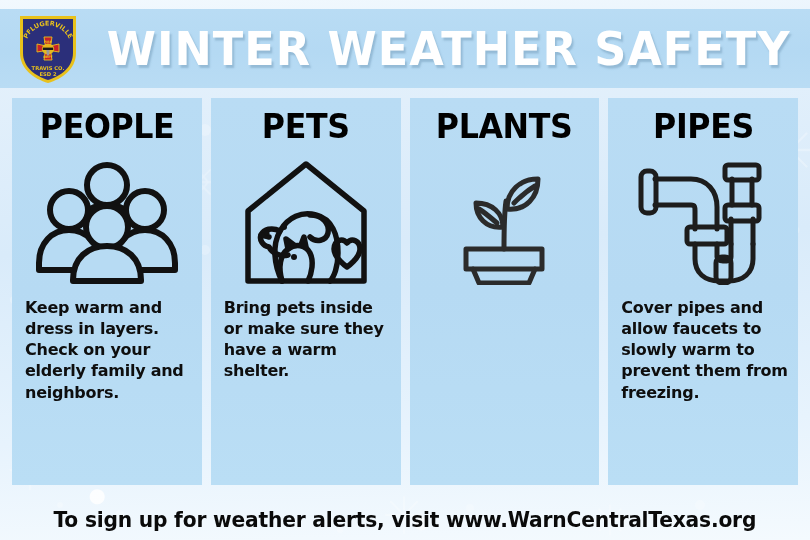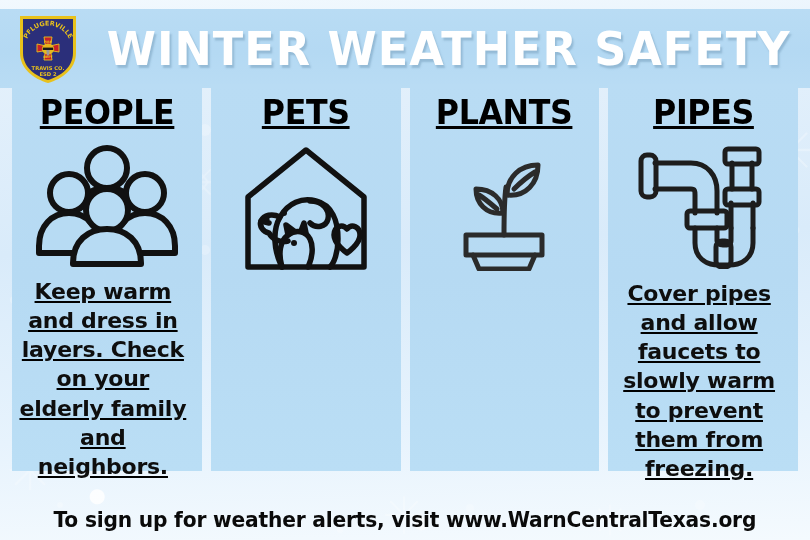--- a/index.html
+++ b/index.html
@@ -73,26 +73,25 @@
     padding-right: 14px;
     text-shadow: 2px 3px 2px rgba(120,160,190,0.55);
     transform: scaleX(0.97);
     white-space: nowrap;
   }
 
   
   #columns {
     position: absolute;
     left: 12px;
-    top: 84px;
+    top: 98px;
     width: 786px;
     height: 387px;
     display: flex;
     gap: 9px;
-    text-decoration: underline;
   }
   .col {
     flex: 1 1 0;
     background: linear-gradient(180deg, #b9dcf4 0%, #b6daf3 50%, #badef5 100%);
     display: flex;
     flex-direction: column;
     align-items: center;
     padding-top: 12px;
     box-sizing: border-box;
   }
@@ -111,25 +110,24 @@
     width: 100%;
     display: flex;
     align-items: center;
     justify-content: center;
     margin-top: 4px;
   }
   .col-icon svg { display: block; }
   .col-text {
     font-family: "DejaVu Sans", sans-serif;
     font-weight: 700;
-    font-size: 22px;
+    font-size: 16px;
     line-height: 1.33;
     color: #0e0e0e;
-    text-align: center;
-    padding: 10px 8px 0 0;
+    padding: 10px 8px 0 13px;
     margin: 0;
     width: 100%;
     box-sizing: border-box;
     letter-spacing: -0.25px;
   }
 
   
   #footer {
     position: absolute;
     left: 0;
@@ -288,20 +286,21 @@
           <path d="M72 58 C84 58 92 66 90 76 C88 84 78 86 72 80"></path>
 
           <path d="M44 124 C40 110 42 98 50 92 C58 86 68 88 72 96 C76 104 74 116 70 124"></path>
           <path d="M50 92 L48 82 L56 88"></path>
           <path d="M63 88 L66 80 L68 90"></path>
           <circle cx="56" cy="100" r="3" fill="#111111" stroke="none"></circle>
 
           <path d="M96 92 C96 84 104 80 109 86 C114 80 122 84 122 92 C122 101 109 110 109 110 C109 110 96 101 96 92 Z"></path>
         </svg>
       </div>
+      <p class="col-text">Bring pets inside or make sure they have a warm shelter.</p>
     </div>
 
     <div class="col">
       <div class="col-title">PLANTS</div>
       <div class="col-icon">
         <svg width="120" height="128" viewBox="0 0 120 128" xmlns="http://www.w3.org/2000/svg" fill="none" stroke="#2b2b2b" stroke-width="5" stroke-linejoin="round" stroke-linecap="round">
 
           <path d="M60 92 C60 72 60 58 62 44"></path>
 
           <path d="M63 52 C63 34 76 22 94 22 C94 40 82 54 63 52 Z"></path>

